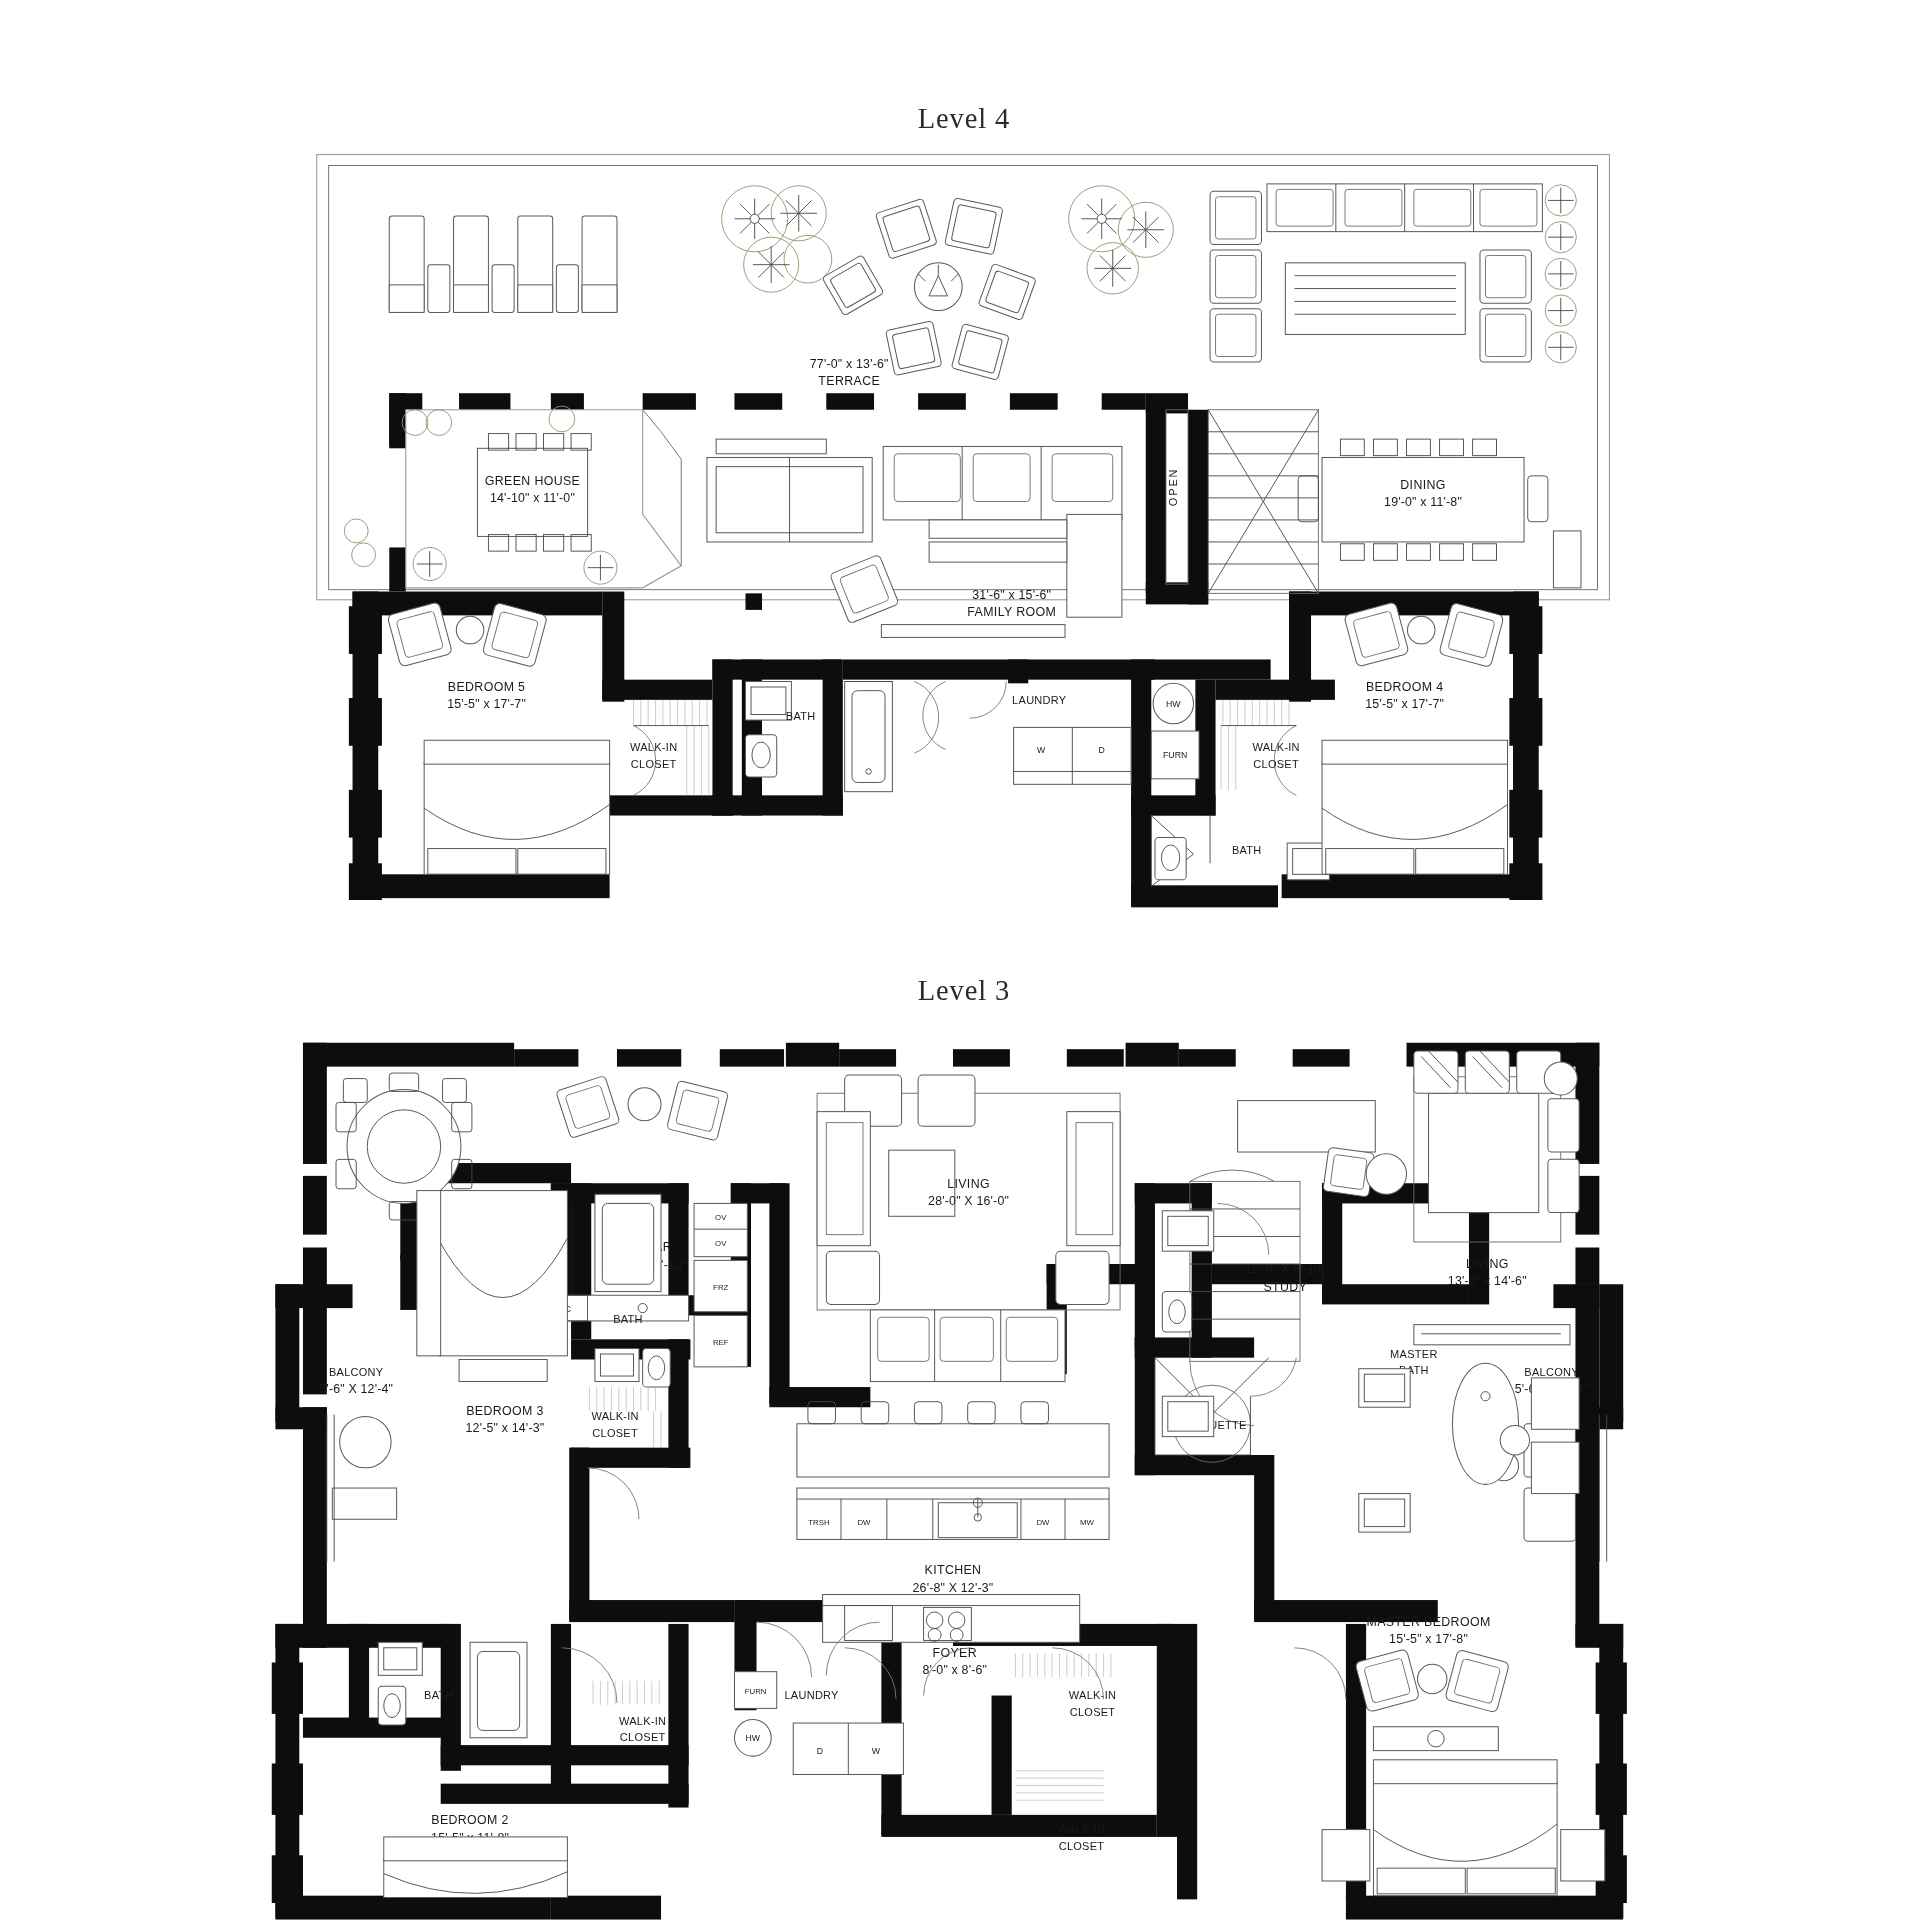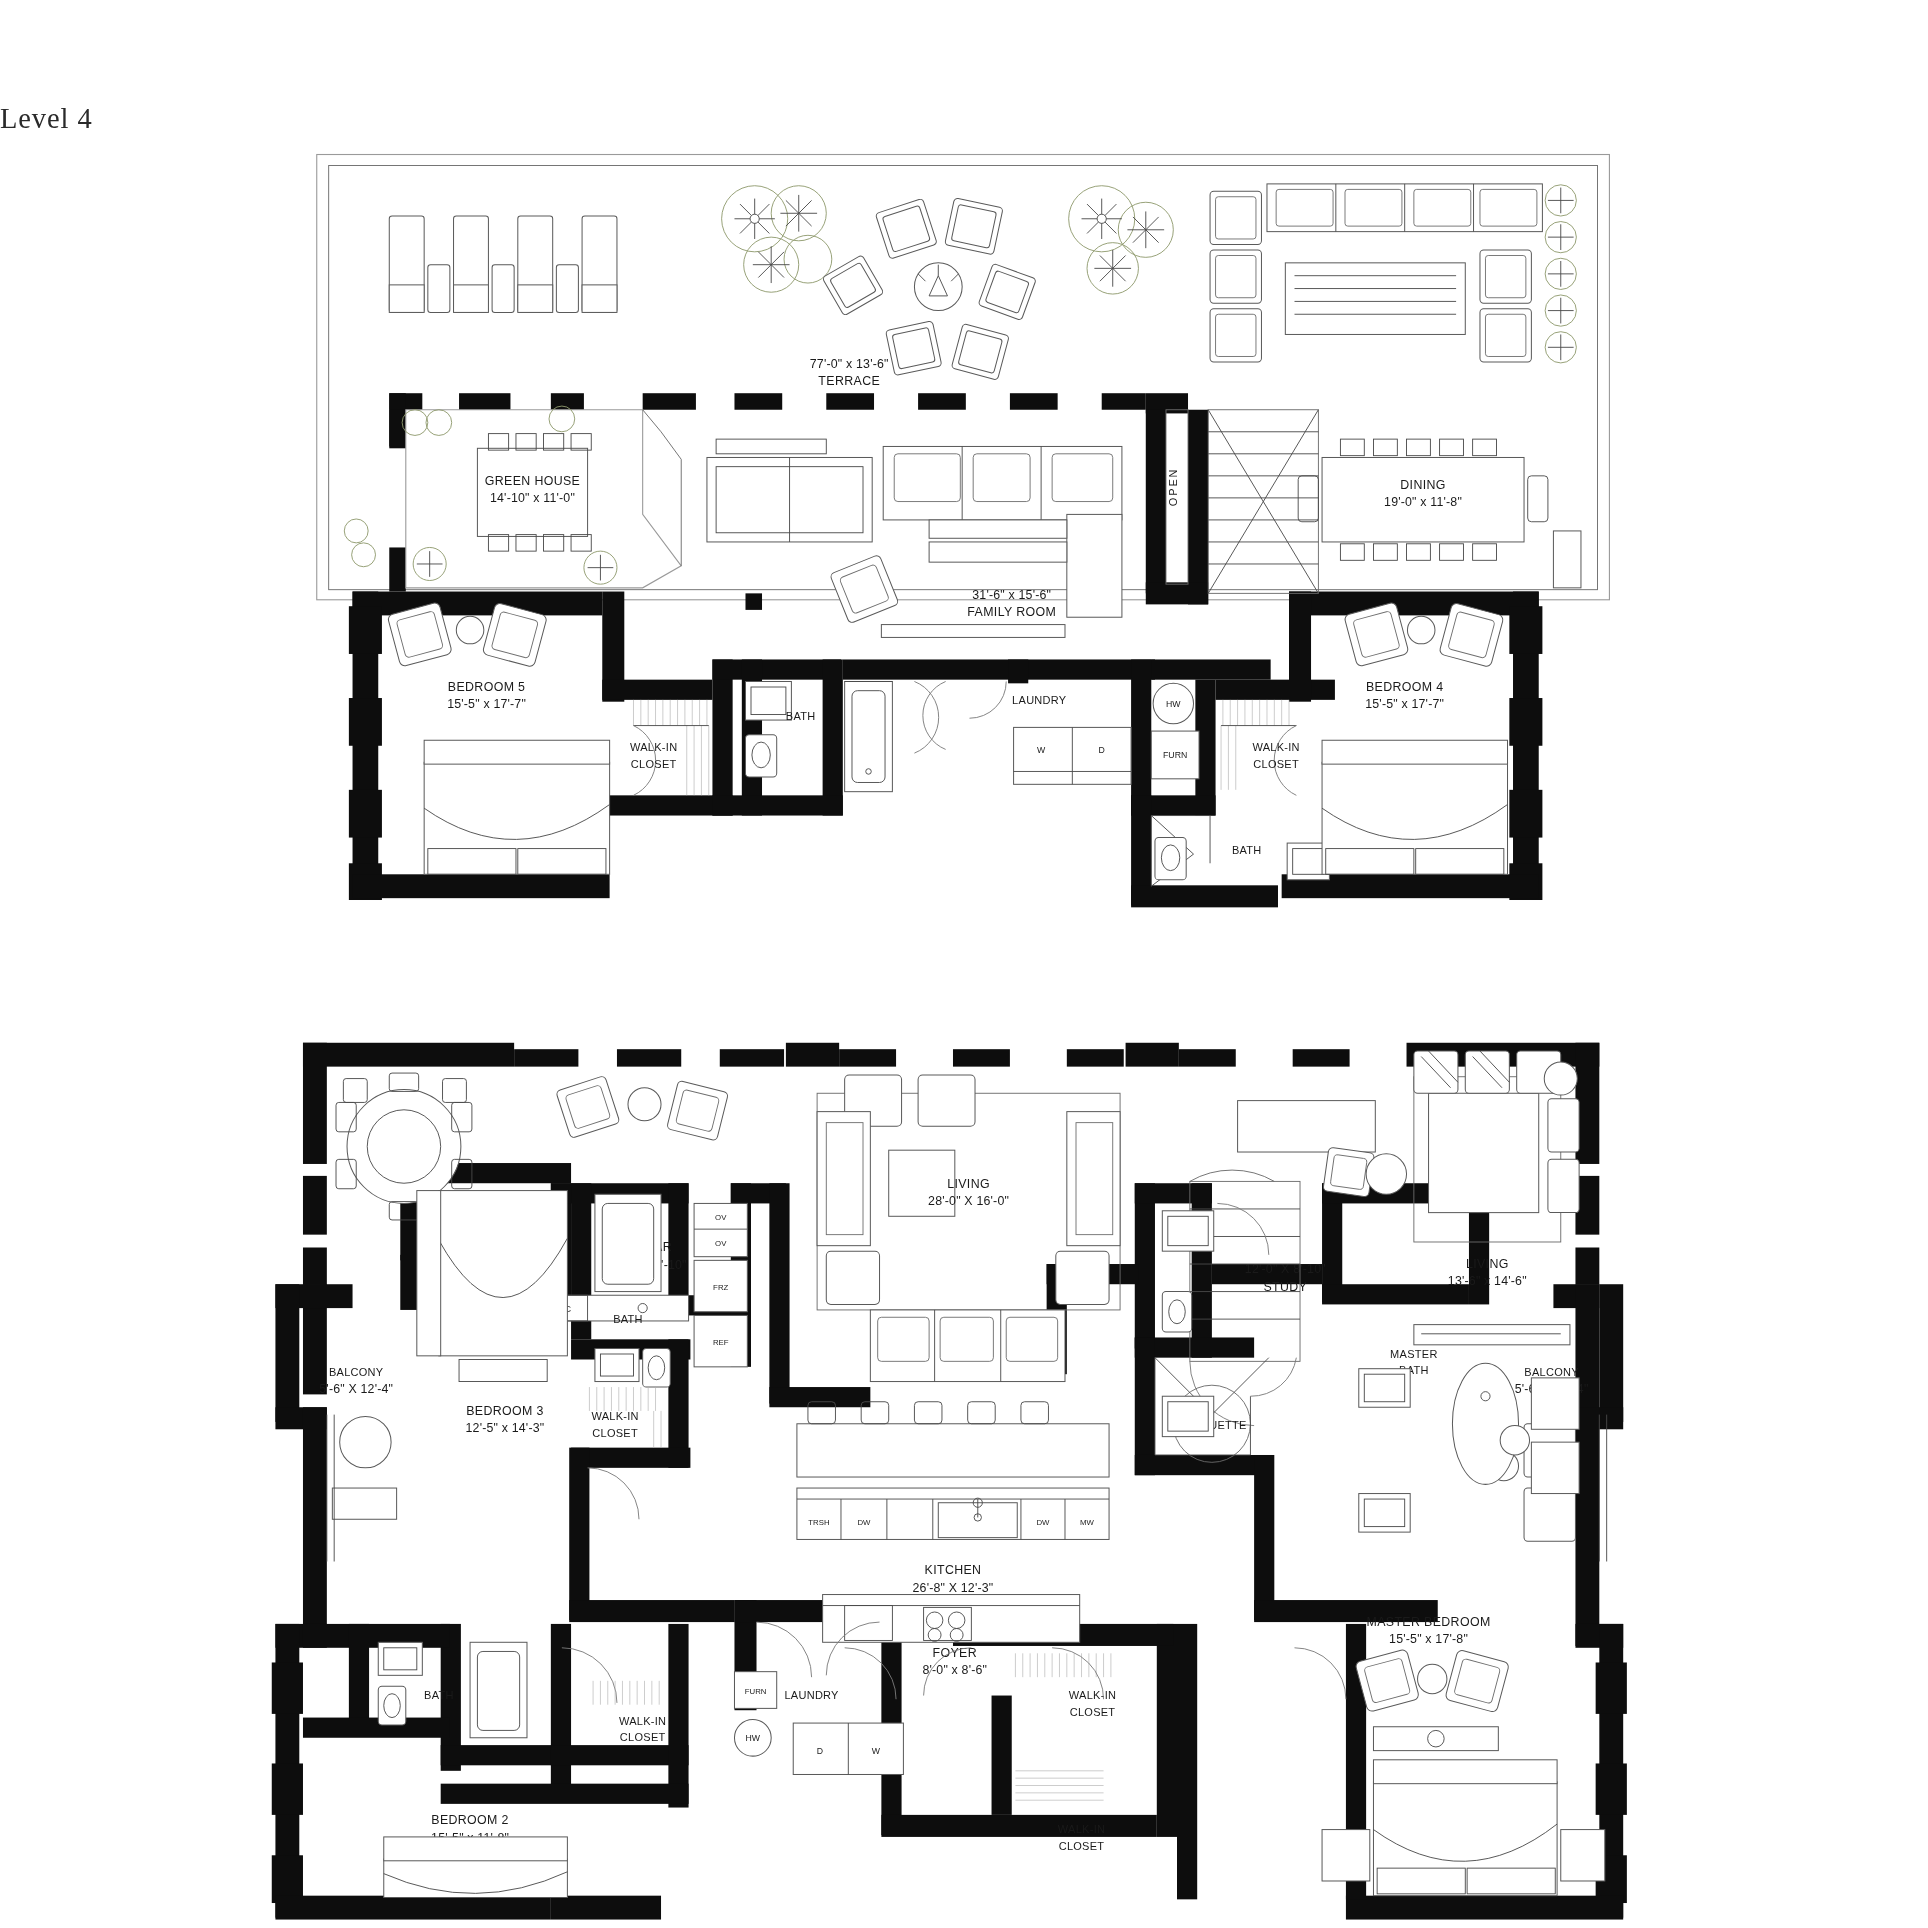--- a/index.html
+++ b/index.html
@@ -1,18 +1,18 @@
 <!DOCTYPE html>
 <html style="font-size:14.7px"><head>
 <meta charset="utf-8">
 <style>
   html,body{margin:0;padding:0;background:#ffffff;}
   body{width:1928px;height:1928px;font-family:"Liberation Sans",sans-serif;color:#1a1a1a;overflow:hidden;}
   .page{position:relative;width:1928px;height:1928px;}
-  .level-title{position:absolute;width:100%;text-align:left;font-family:"Liberation Serif",serif;font-size:28.5px;letter-spacing:0.9px;color:#2a2a2a;}
+  .level-title{position:absolute;width:100%;text-align:center;font-family:"Liberation Serif",serif;font-size:28.5px;letter-spacing:0.9px;color:#2a2a2a;}
   #lvl4-title{top:103px;}
   #lvl3-title{top:975px;}
   svg{display:block;}
   .plan{position:absolute;left:0;top:0;}
   text{font-family:"Liberation Sans",sans-serif;fill:#1a1a1a;}
   .rmlabel{font-size:13.5px;text-anchor:middle;letter-spacing:0.4px;}
   .rmdim{font-size:13.5px;text-anchor:middle;letter-spacing:0.2px;}
   .smlabel{font-size:12px;text-anchor:middle;letter-spacing:0.3px;}
   .tiny{font-size:9.5px;text-anchor:middle;}
   .tiny2{font-size:8.5px;text-anchor:middle;}
@@ -26,20 +26,21 @@
   .door{fill:none;stroke:#7a7a7a;stroke-width:1;}
   .plant{fill:none;stroke:#8f9a6d;stroke-width:1;}
   .hatch{fill:none;stroke:#b0b0b0;stroke-width:0.7;}
 </style>
 </head>
 <body>
 
 <div class="page">
 
   <div class="level-title" id="lvl4-title">Level 4</div>
+  <div class="level-title" id="lvl3-title">Level 3</div>
 
   <svg class="plan" id="svg4" width="1928" height="937" style="top:0;left:0" viewBox="0 0 2100 1020">
 
     <rect x="345" y="168" width="1408" height="485" class="outline"></rect>
     <rect x="358" y="180" width="1382" height="462" class="thin2"></rect>
 
     <g>
       <g class="furn">
         <rect x="424" y="235" width="38" height="105" rx="3"></rect>
           <rect x="424" y="310" width="38" height="30"></rect>

